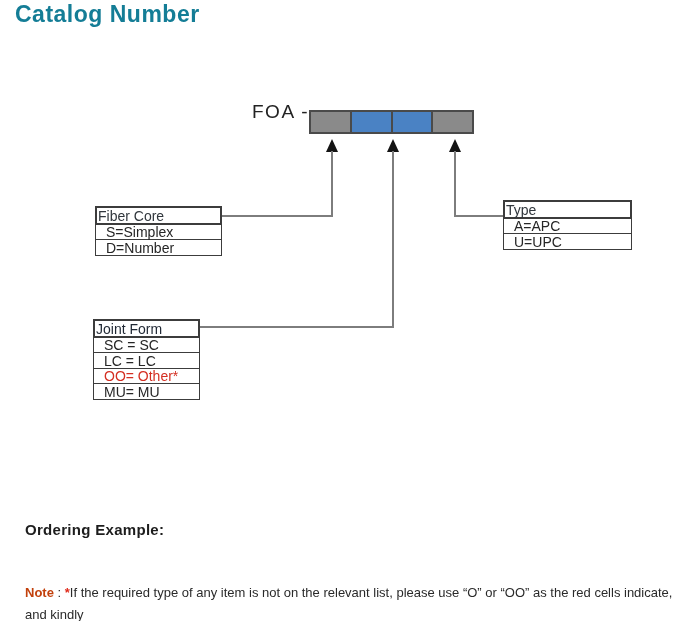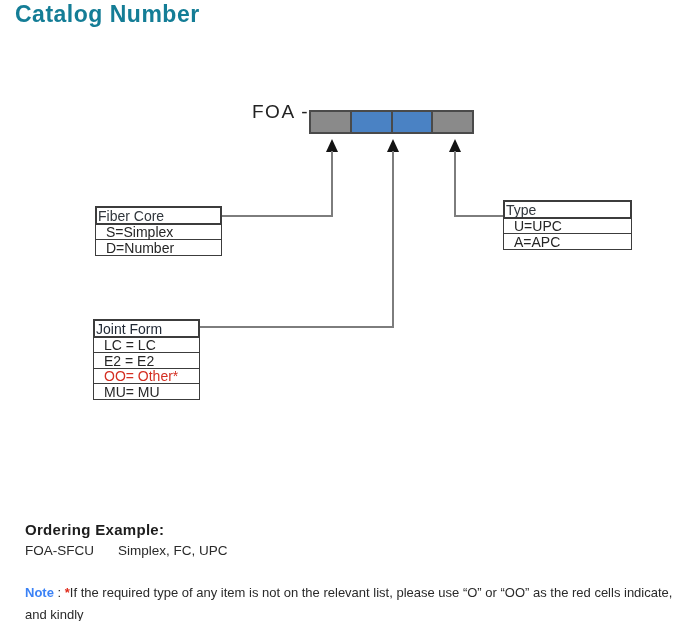--- a/index.html
+++ b/index.html
@@ -35,21 +35,21 @@
   .hdr-blue{background:#4a82c4;color:#1f2733 !important;}
   .row-red{color:#d42f22 !important;}
 
   .ordering-heading{position:absolute;left:25px;top:521px;font-size:15px;
     font-weight:bold;color:#1d1d1d;letter-spacing:0.3px;}
   .ordering-line{position:absolute;left:25px;top:543px;font-size:13.5px;color:#2a2a2a;}
   .ordering-line .code{margin-right:24px;}
 
   .note{position:absolute;left:25px;top:582px;width:662px;font-size:13px;
     color:#2a2a2a;line-height:22px;}
-  .note .note-label{font-weight:bold;color:#3b82f6;}
+  .note .note-label{font-weight:bold;color:#c2410c;}
   .note .asterisk{color:#e02a1a;font-weight:bold;}
 </style>
 </head>
 <body>
 
 <div id="canvas">
 
   <div class="page-title">Catalog Number</div>
 
   <div class="prefix">FOA -</div>
@@ -74,35 +74,32 @@
   <div class="hline" style="left:454px;top:215px;width:50px;"></div>
 
   <div class="tbl" style="left:95px;top:206px;width:127px;">
     <div class="cell hdr hdr-gray">Fiber Core</div>
     <div class="cell">S=Simplex</div>
     <div class="cell">D=Number</div>
   </div>
 
   <div class="tbl" style="left:503px;top:200px;width:129px;">
     <div class="cell hdr hdr-gray">Type</div>
+    <div class="cell">A=APC</div>
     <div class="cell">U=UPC</div>
-    <div class="cell">A=APC</div>
   </div>
 
   <div class="tbl" style="left:93px;top:319px;width:107px;">
     <div class="cell hdr hdr-blue">Joint Form</div>
+    <div class="cell">SC = SC</div>
     <div class="cell">LC = LC</div>
-    <div class="cell">E2 = E2</div>
     <div class="cell row-red">OO= Other*</div>
     <div class="cell">MU= MU</div>
   </div>
 
   <div class="ordering-heading">Ordering Example:</div>
-  <div class="ordering-line">
-    <span class="code">FOA-SFCU</span><span>Simplex, FC, UPC</span>
-  </div>
 
   <div class="note">
     <span class="note-label">Note</span><span> : </span><span class="asterisk">*</span><span>If the required type of any item is not on the relevant list, please use “O” or “OO” as the red cells indicate, and kindly</span><br>
     
   </div>
 
 </div>
 
 </body></html>

